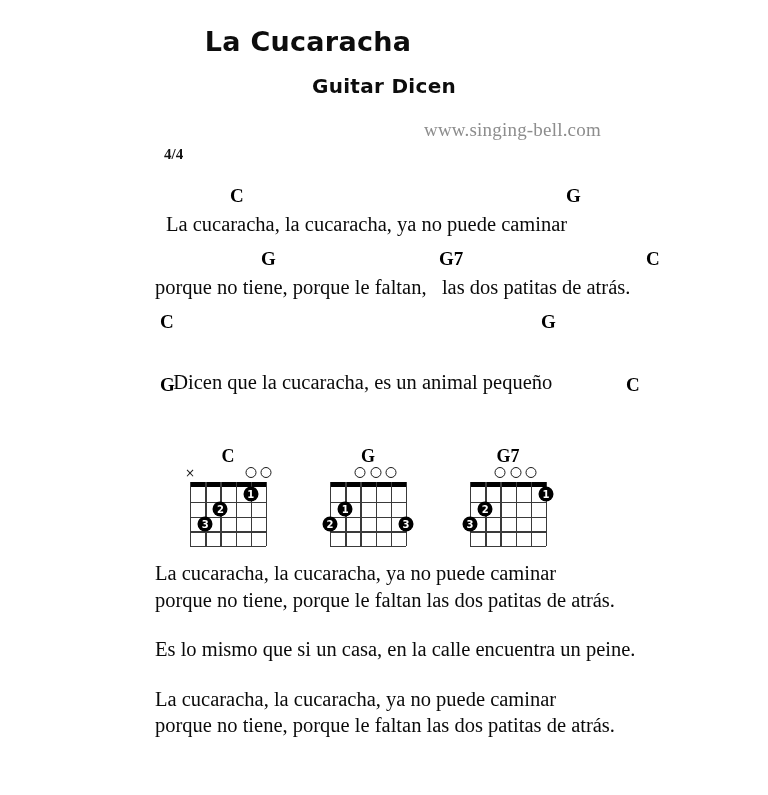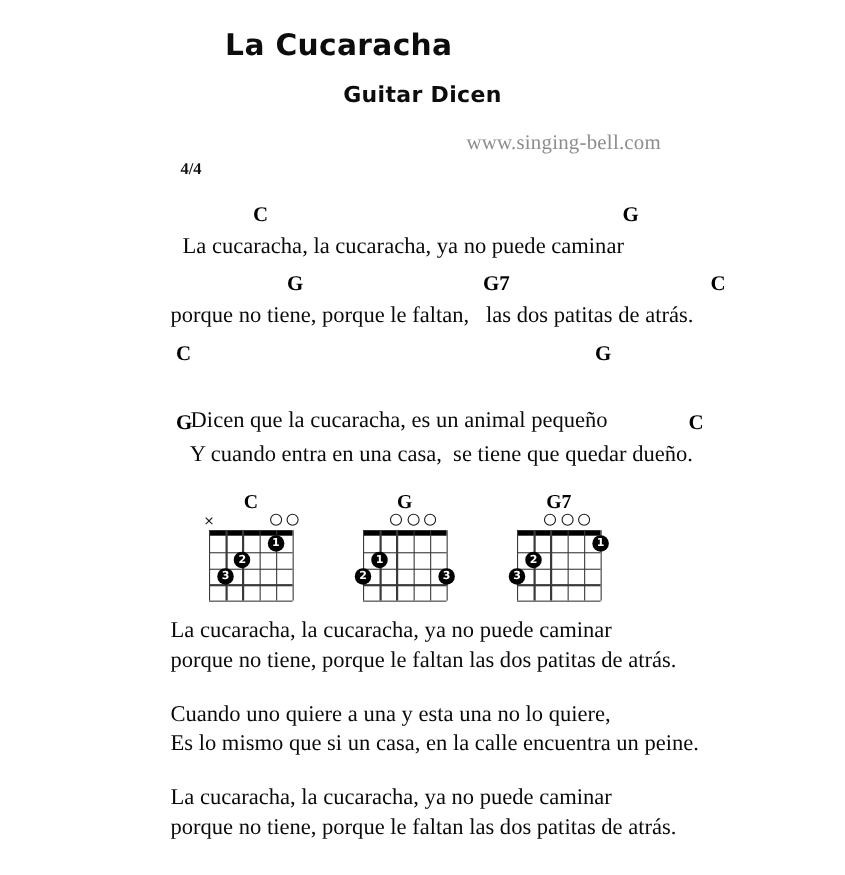--- a/index.html
+++ b/index.html
@@ -217,21 +217,20 @@
           <span class="chordlab" style="left: 160px;">C</span>
           <span class="chordlab" style="left: 541px;">G</span>
         </div>
         <div class="lyricline" style="left: 163px; top: 26px; margin-top: 32px;">  Dicen que la cucaracha, es un animal pequeño</div>
       </div>
       <div class="chordblock" style="top: 374px;">
         <div class="chordrow">
           <span class="chordlab" style="left: 160px;">G</span>
           <span class="chordlab" style="left: 626px;">C</span>
         </div>
-        <div class="lyricline" style="left: 163px; top: 26px;">  Y cuando entra en una casa,  se tiene que quedar dueño.</div>
       </div>
     </div>
 
   <div class="diagrams" id="diagrams">
       <div class="diagram" style="left: 190px;">
         <div class="dg-name" style="width: 76px;">C</div>
         <div class="dg-open" style="width: 76px;">
           <span style="left: 0px;">×</span>
           <span class="o" style="left: 60.8px;"></span>
           <span class="o" style="left: 76px;"></span>
@@ -302,21 +301,20 @@
         </div>
       </div>
     </div>
 
   <div class="verses" id="verses">
       <div class="verse">
         <p>La cucaracha, la cucaracha, ya no puede caminar</p>
         <p>porque no tiene, porque le faltan las dos patitas de atrás.</p>
       </div>
       <div class="verse">
-        <p>Cuando uno quiere a una y esta una no lo quiere,</p>
         <p>Es lo mismo que si un casa, en la calle encuentra un peine.</p>
       </div>
       <div class="verse">
         <p>La cucaracha, la cucaracha, ya no puede caminar</p>
         <p>porque no tiene, porque le faltan las dos patitas de atrás.</p>
       </div>
     </div>
 
 </div>
 

